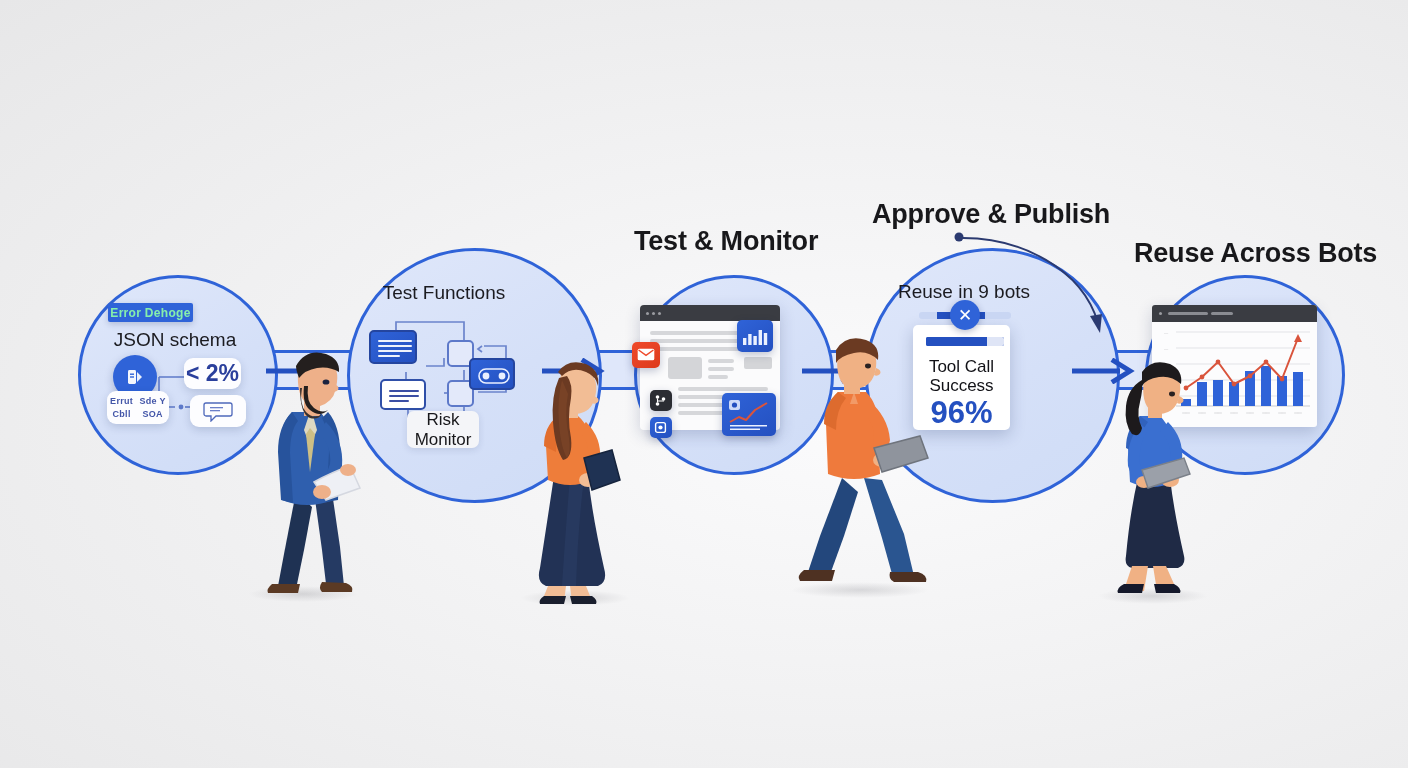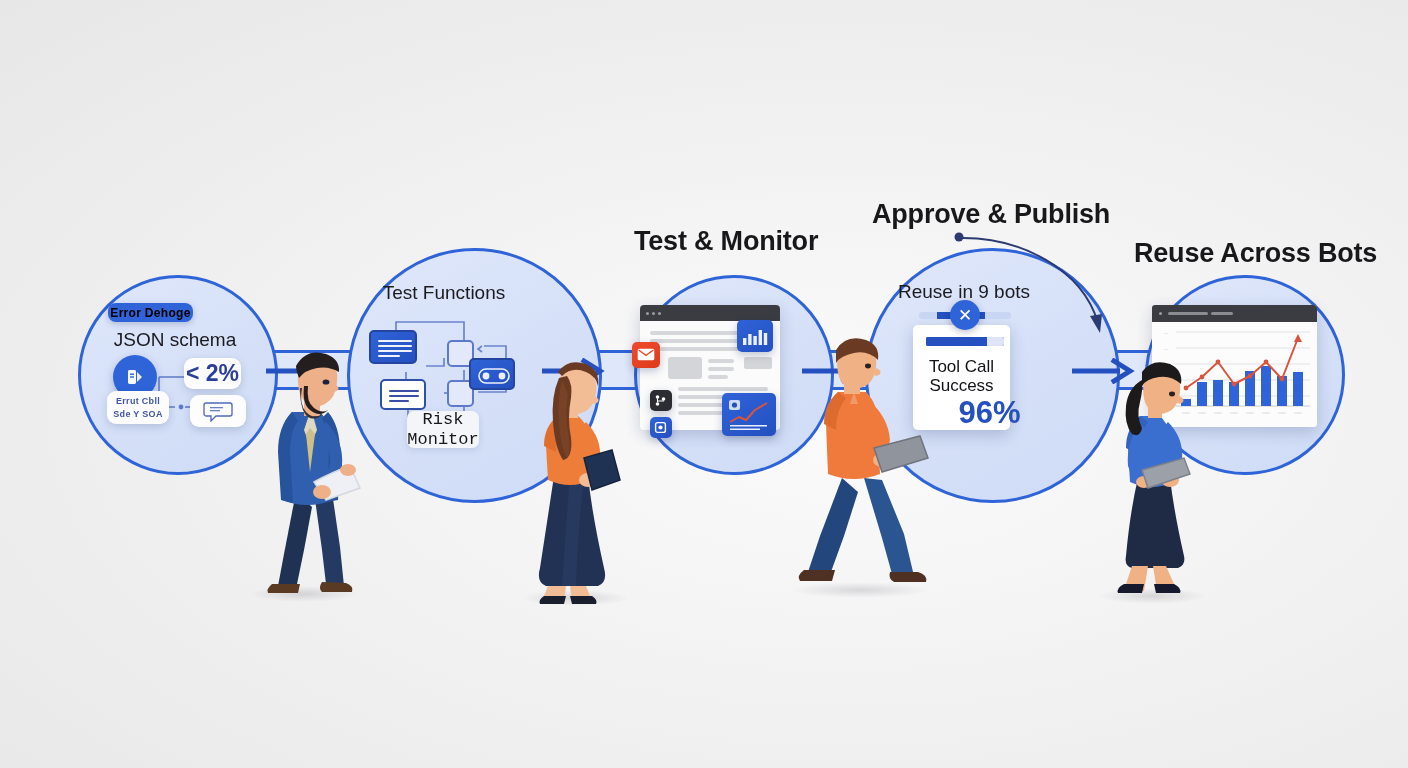--- a/index.html
+++ b/index.html
@@ -36,22 +36,22 @@
   .arrow-wrap{position:absolute;}
 
   
   .wcard{
     position:absolute;background:#fdfdff;border-radius:9px;
     box-shadow:0 3px 9px rgba(25,40,90,.17);
     display:flex;align-items:center;justify-content:center;
     box-sizing:border-box;
   }
   .badge-blue{
-    position:absolute;background:#2f63d8;color:#000000;
-    border-radius:8px;font-size:12px;font-weight:600;
+    position:absolute;background:#2f63d8;color:#86efac;
+    border-radius:2px;font-size:12px;font-weight:600;
     display:flex;align-items:center;justify-content:center;
     letter-spacing:.4px;
     box-shadow:0 2px 6px rgba(25,40,90,.22);
     filter:blur(.35px);
   }
   .garbled{filter:blur(.55px);letter-spacing:.3px;}
 
   
   .s1-json{position:absolute;font-size:19px;color:#1b1b20;white-space:nowrap;transform:translateX(-50%);}
   .s1-icon{position:absolute;width:44px;height:44px;border-radius:50%;background:#2f63d8;
@@ -76,21 +76,21 @@
   .bdot{width:3px;height:3px;border-radius:50%;background:#9a9ba0;}
   .txtline{position:absolute;background:#d6d7da;border-radius:2px;height:4px;}
   .tile{position:absolute;border-radius:5px;box-shadow:0 3px 9px rgba(25,40,90,.26);}
   .tile-blue{background:linear-gradient(145deg,#2f63d8,#2450c0);}
   .tile-red{background:linear-gradient(145deg,#ef4a2b,#dd3a1c);}
   .tile-dark{background:#2b2d33;}
 
   
   .kpi{position:absolute;background:#ffffff;border-radius:5px;box-shadow:0 5px 16px rgba(25,40,90,.22);}
   .kpi-title{position:absolute;width:100%;text-align:center;font-size:17px;color:#121217;line-height:1.12;font-weight:400;}
-  .kpi-val{position:absolute;width:100%;text-align:center;font-size:31px;font-weight:700;color:#2450c0;padding-left:28px;}
+  .kpi-val{position:absolute;width:100%;text-align:center;font-size:31px;font-weight:700;color:#2450c0;}
   .xbadge{position:absolute;width:30px;height:30px;border-radius:50%;background:#2f63d8;
           display:flex;align-items:center;justify-content:center;color:#fff;font-size:17px;font-weight:700;
           box-shadow:0 2px 7px rgba(25,40,90,.3);}
 
   
   .chartwin{position:absolute;background:#fcfcfd;border-radius:3px;box-shadow:0 5px 16px rgba(25,40,90,.2);overflow:hidden;}
   .chartwin-bar{height:17px;background:#3a3c42;display:flex;align-items:center;padding-left:7px;gap:3px;}
 
   
   .person{position:absolute;}
@@ -133,21 +133,21 @@
     <path d="M4 25 V55 H20" stroke="#5d79c9" stroke-width="1.6" fill="none"></path>
     <path d="M30 55 H45" stroke="#5d79c9" stroke-width="1.6" fill="none"></path>
     <path d="M42 52 L46 55 L42 58 Z" fill="#5d79c9"></path>
     <circle cx="26" cy="55" r="2.4" fill="#5d79c9"></circle>
   </svg>
 
   <div class="wcard" style="left:184px;top:358px;width:57px;height:31px;">
     <span class="s1-pct">&lt; 2%</span>
   </div>
 
-  <div class="wcard garbled" style="left:107px;top:391px;width:62px;height:33px;flex-direction:column;">
+  <div class="wcard garbled" style="left:107px;top:391px;width:62px;height:33px;">
     <span class="s1-small">Errut Cbll</span>
     <span class="s1-small">Sde Y SOA</span>
   </div>
 
   <div class="wcard" style="left:190px;top:395px;width:56px;height:32px;">
     <svg width="30" height="22" viewBox="0 0 30 22" aria-hidden="true">
       <path d="M3 3 h24 a2 2 0 0 1 2 2 v9 a2 2 0 0 1 -2 2 h-14 l-5 5 v-5 h-5 a2 2 0 0 1 -2 -2 v-9 a2 2 0 0 1 2 -2 z" fill="none" stroke="#4e68bb" stroke-width="1.3"></path>
       <rect x="7" y="7" width="13" height="1.3" fill="#6b7fc9"></rect>
       <rect x="7" y="10" width="10" height="1.3" fill="#6b7fc9"></rect>
     </svg>
@@ -186,21 +186,21 @@
   </div>
 
   <div class="node node-blue" style="left:469px;top:358px;width:46px;height:32px;">
     <svg width="34" height="20" viewBox="0 0 34 20" style="margin:6px;" aria-hidden="true">
       <rect x="2" y="3" width="30" height="14" rx="7" fill="none" stroke="#eaf0ff" stroke-width="1.6"></rect>
       <circle cx="9" cy="10" r="3.4" fill="#eaf0ff"></circle>
       <circle cx="25" cy="10" r="3.4" fill="#eaf0ff"></circle>
     </svg>
   </div>
 
-  <div class="risk-card" style="left:407px;top:411px;width:72px;height:37px;font-family:Liberation Mono, monospace;">
+  <div class="risk-card" style="left:407px;top:411px;width:72px;height:37px;">
     <span>Risk</span>
     <span>Monitor</span>
   </div>
 
   <div class="stage-title" style="left:634px;top:226px;">Test &amp; Monitor</div>
 
   <div class="browser" style="left:640px;top:305px;width:140px;height:125px;">
     <div class="browser-bar">
       <span class="bdot"></span>
       <span class="bdot"></span>

